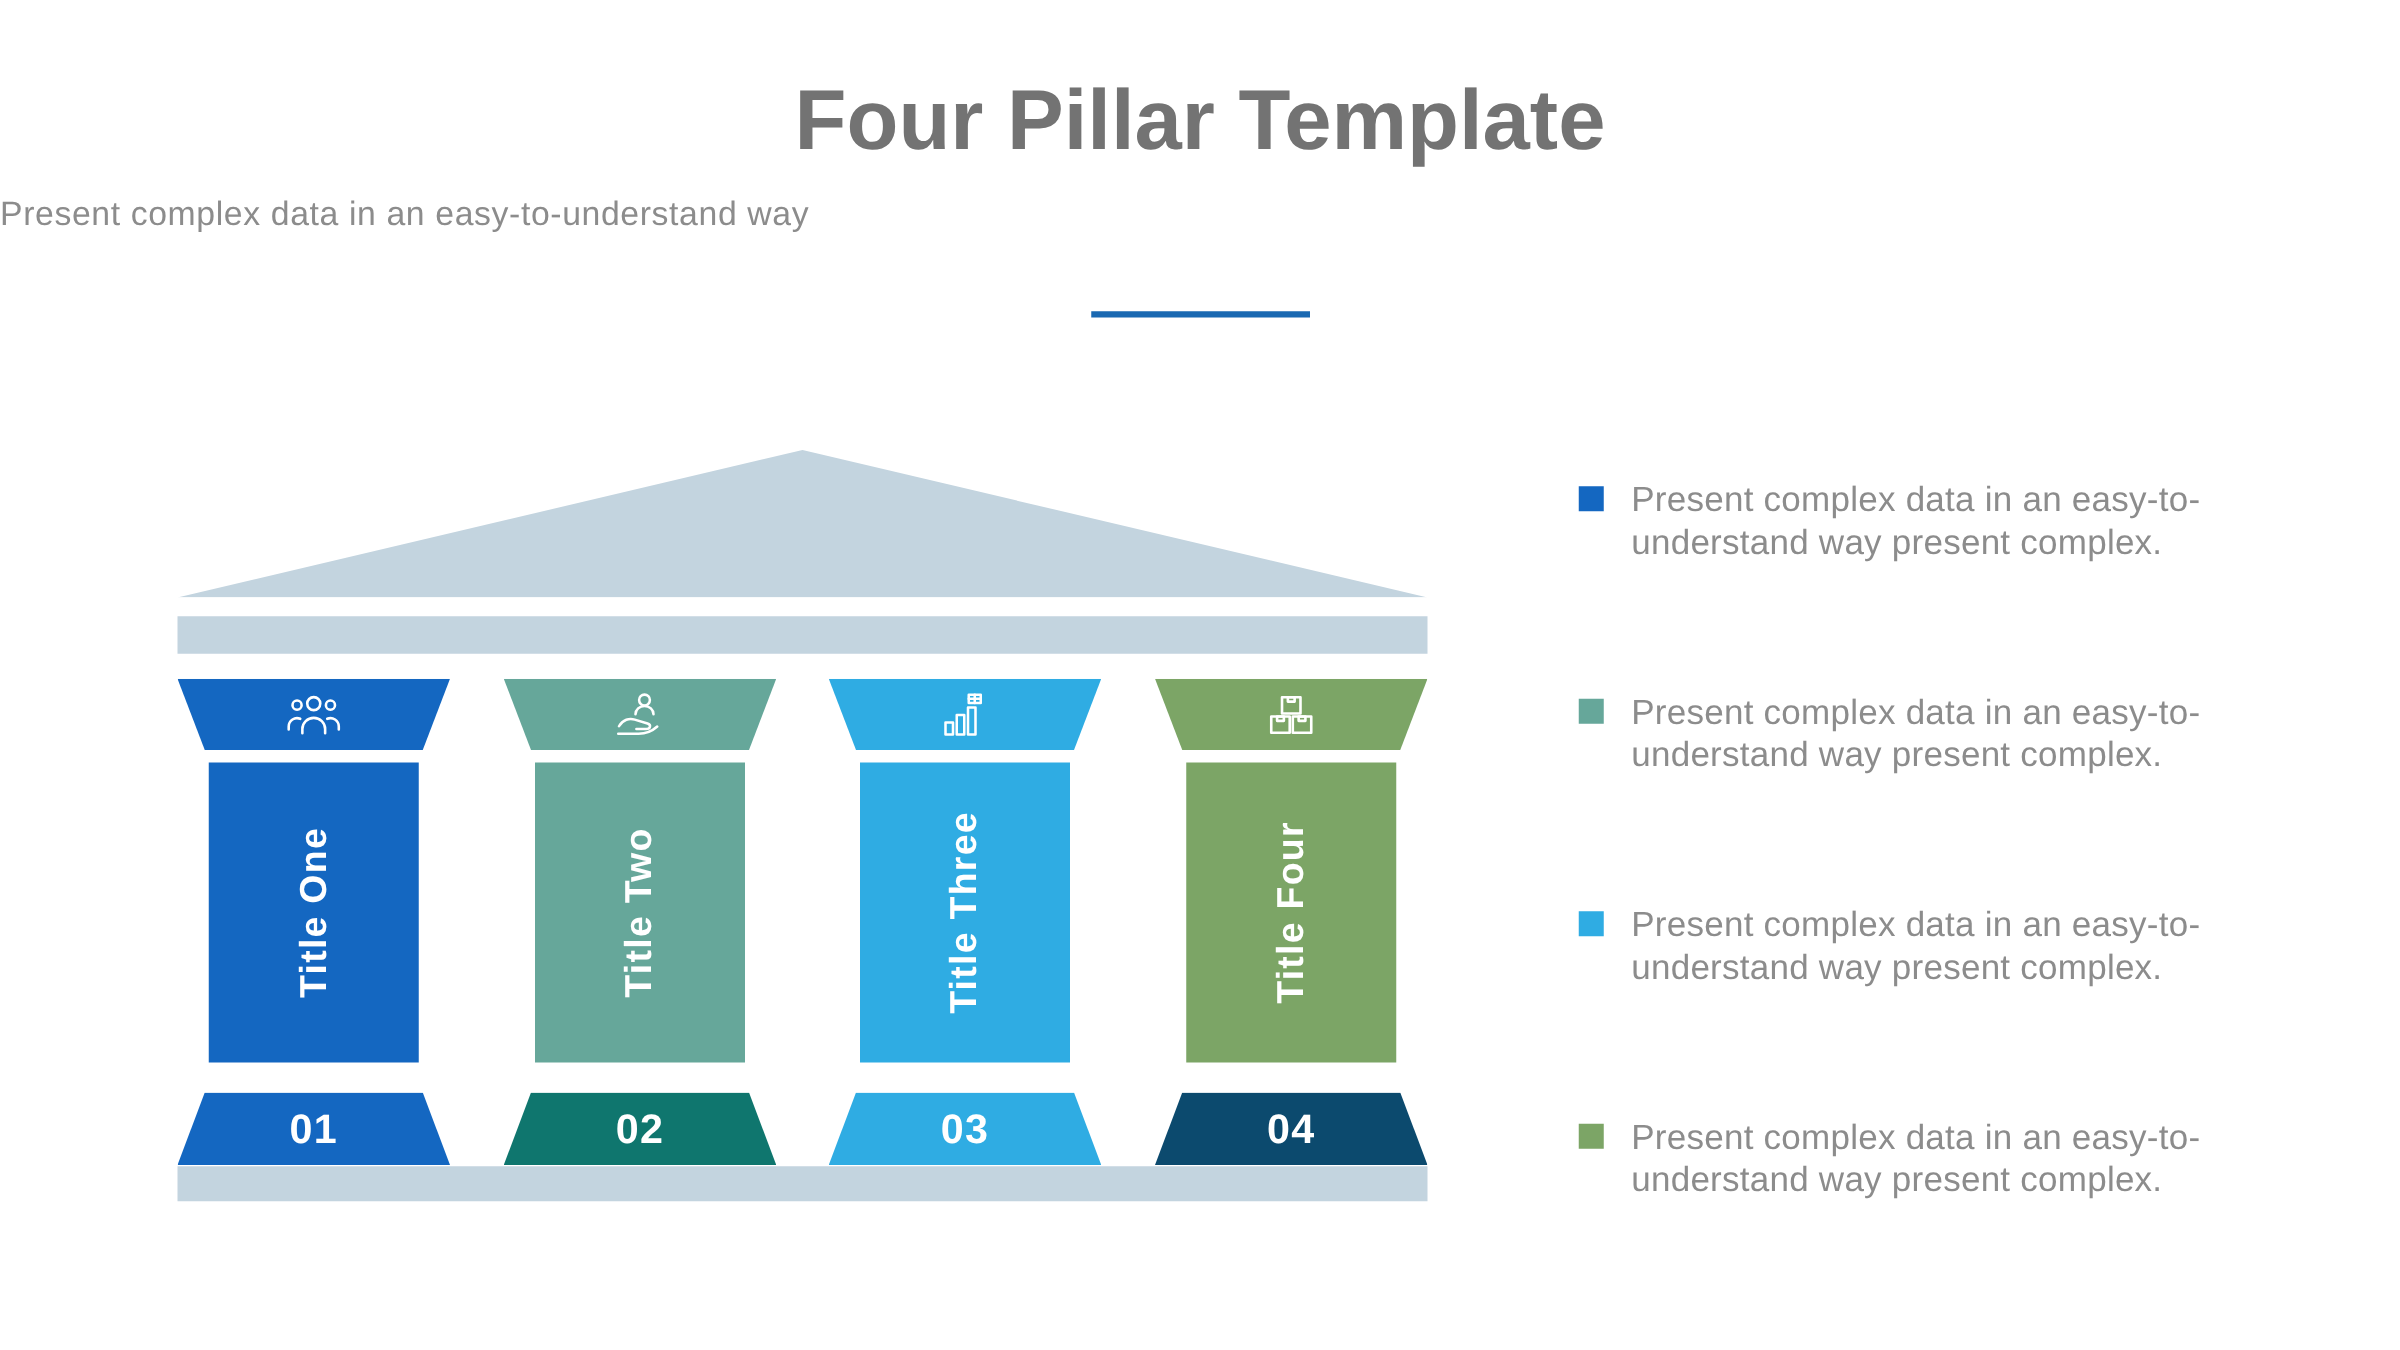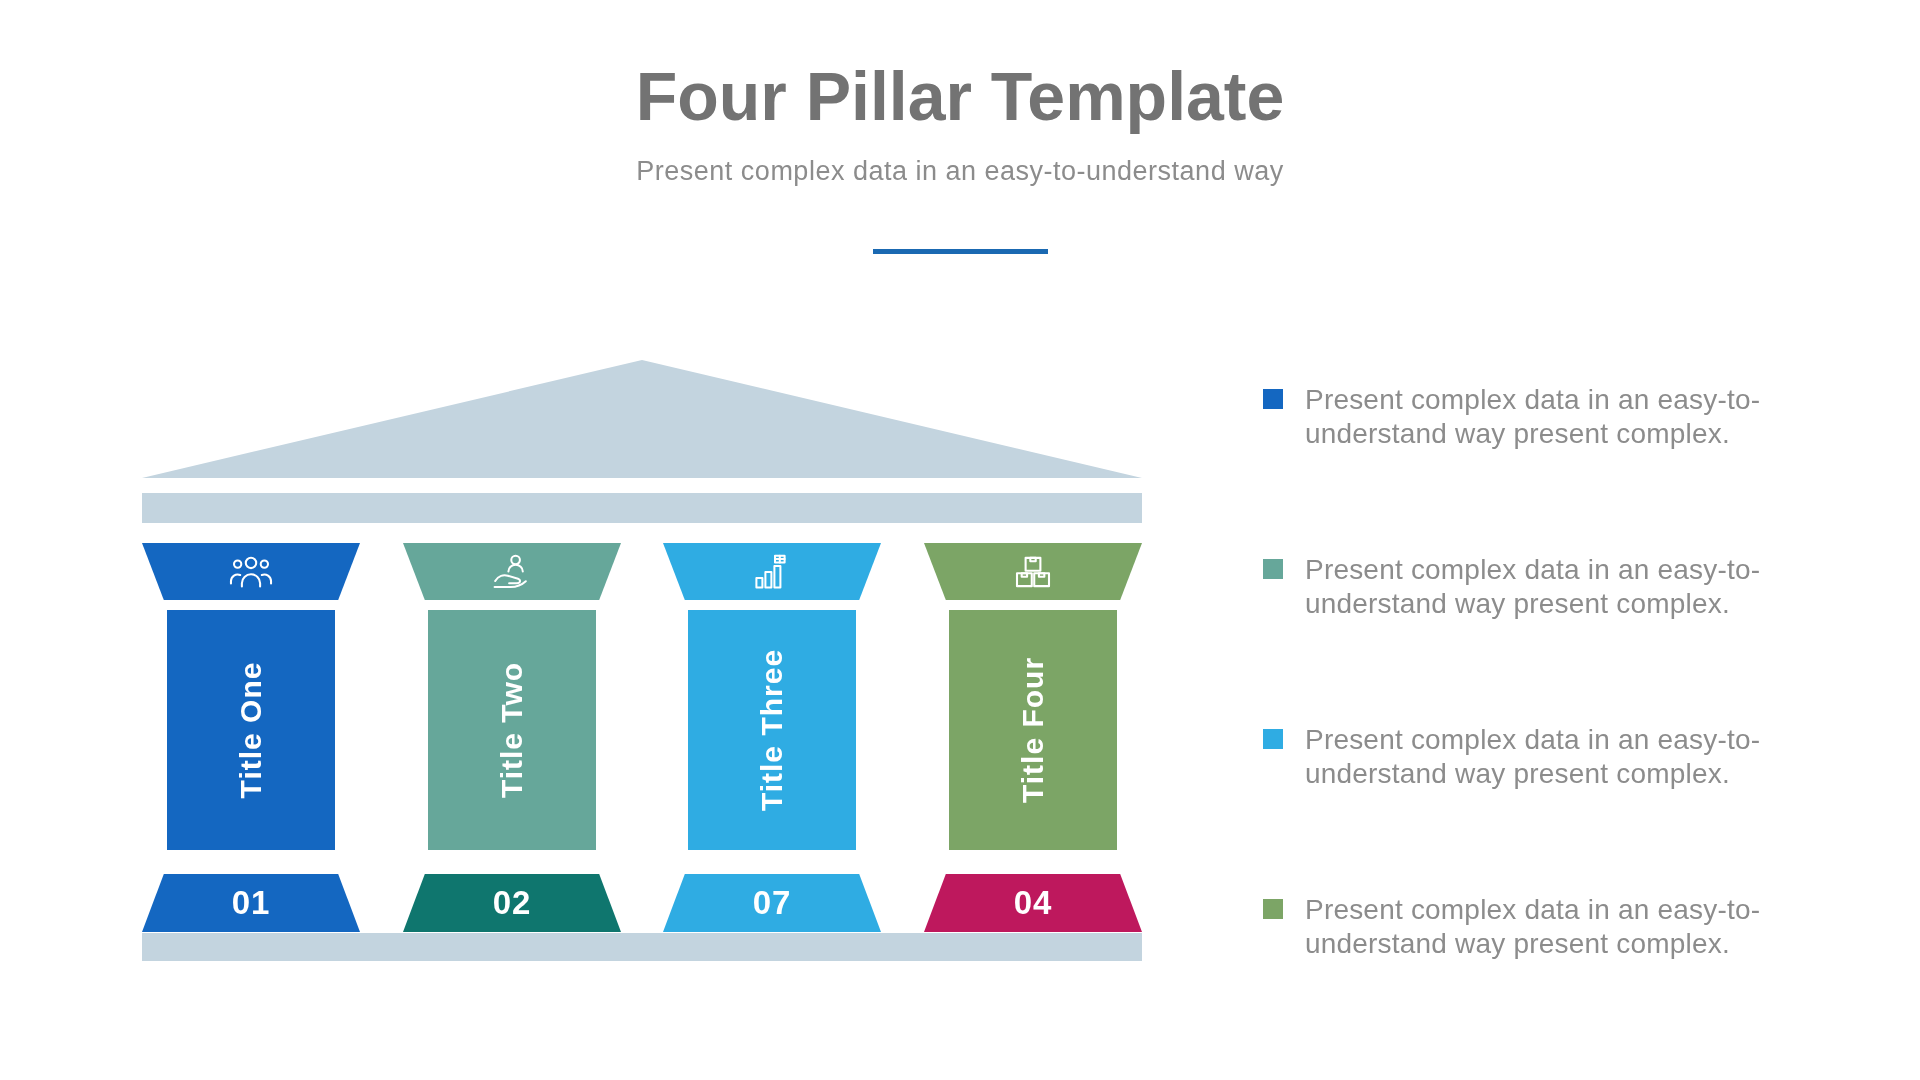--- a/index.html
+++ b/index.html
@@ -20,21 +20,20 @@
     top: 56px; left: 0; width: 100%;
     text-align: center;
     font-size: 68px;
     font-weight: 700;
     letter-spacing: 0px;
     line-height: 80px;
   }
   .page-subtitle {
     position: absolute;
     top: 156px; left: 0; width: 100%;
-    text-align: center;
     font-size: 27px;
     font-weight: 400;
     letter-spacing: 0.5px;
   }
   .title-underline {
     position: absolute;
     top: 249px; left: 873px;
     width: 175px; height: 5px;
   }
 
@@ -190,39 +189,39 @@
           <rect x="9.5" y="15" width="5" height="13"></rect>
           <rect x="17" y="10" width="5" height="18"></rect>
           <rect x="17.5" y="1.5" width="8" height="5.5"></rect>
           <path d="M17.5,4.2 h8 M21.5,1.5 v5.5"></path>
         </svg>
       </div>
       <div class="shaft" style="background-color: rgb(47, 172, 227);">
         <span class="shaft-title">Title Three</span>
       </div>
       <div class="pbase" style="background-color: rgb(47, 172, 227);">
-        <span class="pbase-number">07</span>
+        <span class="pbase-number">03</span>
       </div>
     </div>
 
     <div class="pillar p4">
       <div class="capital" style="background-color: rgb(124, 165, 102);">
         <svg class="cap-icon" width="42" height="32" viewBox="0 0 34 26">
           <rect x="11" y="1.5" width="12" height="10.5"></rect>
           <rect x="14.8" y="1.5" width="4.4" height="2.8"></rect>
           <rect x="4" y="14" width="12" height="10.5"></rect>
           <rect x="7.8" y="14" width="4.4" height="2.8"></rect>
           <rect x="18" y="14" width="12" height="10.5"></rect>
           <rect x="21.8" y="14" width="4.4" height="2.8"></rect>
         </svg>
       </div>
       <div class="shaft" style="background-color: rgb(124, 165, 102);">
         <span class="shaft-title">Title Four</span>
       </div>
-      <div class="pbase" style="background-color: #be185d;">
+      <div class="pbase" style="background-color: #0c4a6e;">
         <span class="pbase-number">04</span>
       </div>
     </div>
 
     <div class="platform" style="background-color: rgb(195, 212, 223);"></div>
   </section>
 
   <aside class="bullets">
 
     <div class="bullet b1">

